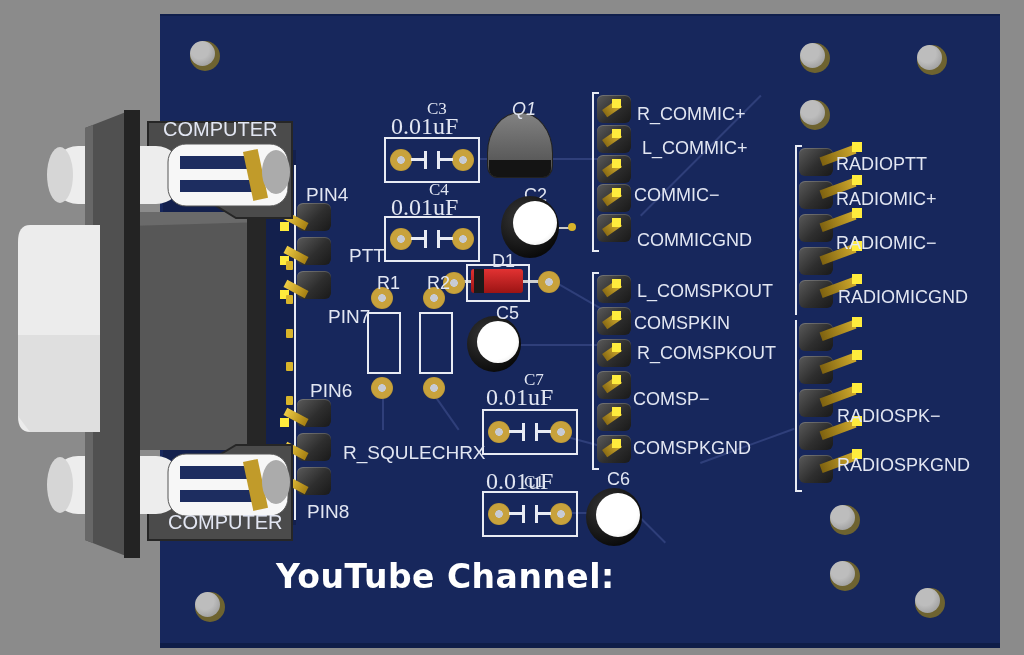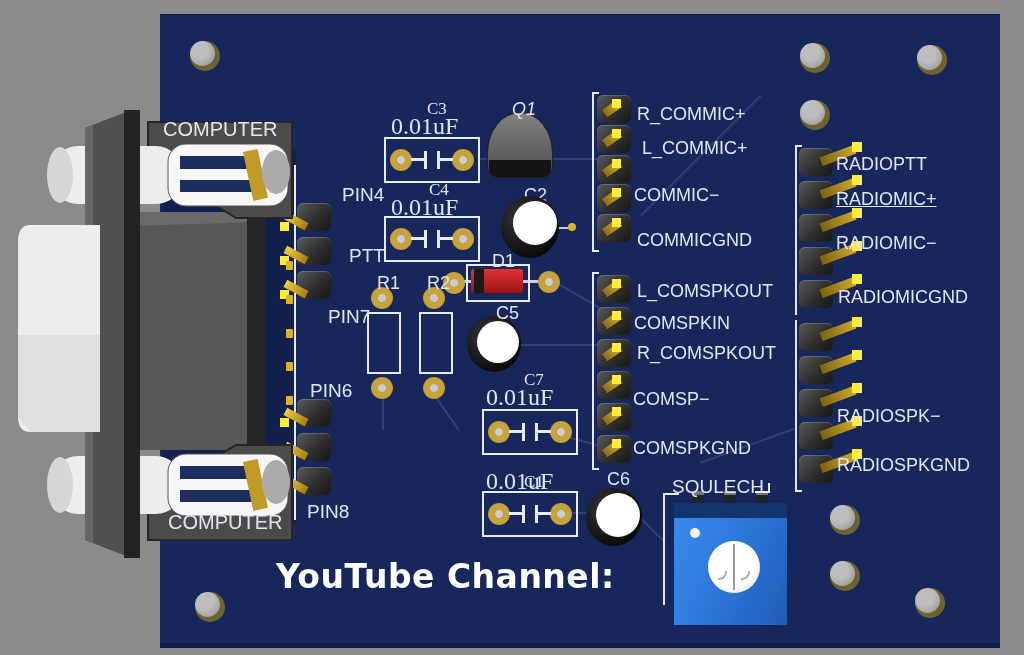--- a/index.html
+++ b/index.html
@@ -89,24 +89,25 @@
 
   <div class="lbl" style="left:163px;top:119px;font-size:20px;">COMPUTER</div>
   <div class="lbl" style="left:168px;top:512px;font-size:20px;">COMPUTER</div>
 
   <div class="cpin" style="left:297px;top:203px;"></div>
   <div class="cpin" style="left:297px;top:237px;"></div>
   <div class="cpin" style="left:297px;top:271px;"></div>
   <div class="cpin" style="left:297px;top:399px;"></div>
   <div class="cpin" style="left:297px;top:433px;"></div>
   <div class="cpin" style="left:297px;top:467px;"></div>
-  <div class="lbl" style="left:306px;top:185px;font-size:19px;margin-left:36px;">PIN4</div>
+  <div class="lbl" style="left:306px;top:185px;font-size:19px;">PIN4</div>
   <div class="lbl" style="left:349px;top:246px;font-size:19px;">PTT</div>
   <div class="lbl" style="left:328px;top:307px;font-size:19px;">PIN7</div>
   <div class="lbl" style="left:310px;top:381px;font-size:19px;">PIN6</div>
+  <div class="lbl" style="left:343px;top:443px;font-size:19px;">R_SQULECHRX</div>
   <div class="lbl" style="left:307px;top:502px;font-size:19px;">PIN8</div>
 
   <div class="stub" style="left:286px;top:261px;"></div>
   <div class="stub" style="left:286px;top:295px;"></div>
   <div class="stub" style="left:286px;top:329px;"></div>
   <div class="stub" style="left:286px;top:362px;"></div>
   <div class="stub" style="left:286px;top:396px;"></div>
 
   <div class="lbl ser ref" style="left:427px;top:100px;">C3</div>
   <div class="lbl ser big" style="left:391px;top:114px;">0.01uF</div>
@@ -214,51 +215,32 @@
   <div class="lbl" style="left:637px;top:344px;">R_COMSPKOUT</div>
   <div class="lbl" style="left:633px;top:390px;">COMSP−</div>
   <div class="lbl" style="left:633px;top:439px;">COMSPKGND</div>
 
   <div class="bpin" style="left:799px;top:148px;"></div>
   <div class="bpin" style="left:799px;top:181px;"></div>
   <div class="bpin" style="left:799px;top:214px;"></div>
   <div class="bpin" style="left:799px;top:247px;"></div>
   <div class="bpin" style="left:799px;top:280px;"></div>
   <div class="lbl" style="left:836px;top:155px;">RADIOPTT</div>
-  <div class="lbl" style="left:836px;top:190px;text-decoration:underline;">RADIOMIC+</div>
+  <div class="lbl" style="left:836px;top:190px;">RADIOMIC+</div>
   <div class="lbl" style="left:836px;top:234px;">RADIOMIC−</div>
   <div class="lbl" style="left:838px;top:288px;">RADIOMICGND</div>
 
   <div class="bpin" style="left:799px;top:323px;"></div>
   <div class="bpin" style="left:799px;top:356px;"></div>
   <div class="bpin" style="left:799px;top:389px;"></div>
   <div class="bpin" style="left:799px;top:422px;"></div>
   <div class="bpin" style="left:799px;top:455px;"></div>
   <div class="lbl" style="left:837px;top:407px;">RADIOSPK−</div>
   <div class="lbl" style="left:837px;top:456px;">RADIOSPKGND</div>
 
-  <div style="position:absolute;left:664px;top:477px;width:132px;height:155px;z-index:6;">
-    <div class="lbl" style="left:8px;top:0px;font-size:19px;">SQULECH</div>
-    <div class="vline" style="left:-1px;top:18px;height:110px;"></div>
-    <div class="hline" style="left:-1px;top:16px;width:16px;"></div>
-    <div class="hline" style="left:91px;top:14px;width:14px;"></div>
-    <div class="vline" style="left:104px;top:6px;height:10px;"></div>
-    <div style="position:absolute;left:28px;top:14px;width:12px;height:18px;background:#23232d;border-top:4px solid #777;"></div>
-    <div style="position:absolute;left:60px;top:14px;width:12px;height:18px;background:#23232d;border-top:4px solid #777;"></div>
-    <div style="position:absolute;left:92px;top:14px;width:12px;height:18px;background:#23232d;border-top:4px solid #777;"></div>
-    <div style="position:absolute;left:10px;top:26px;width:113px;height:122px;background:linear-gradient(115deg,#3b8bef 0%,#2a72d4 60%,#1f5cb4 100%);">
-      <div style="position:absolute;left:0;top:0;width:113px;height:15px;background:#12356e;"></div>
-      <div style="position:absolute;left:16px;top:25px;width:10px;height:10px;border-radius:50%;background:#f2f2f2;"></div>
-      <div style="position:absolute;left:34px;top:38px;width:52px;height:52px;border-radius:50%;background:radial-gradient(circle at 44% 44%,#ffffff 0 55%,#e6e6e6 80%,#cecece 100%);">
-        <div style="position:absolute;left:25px;top:3px;width:2px;height:46px;background:#9a9a9a;"></div>
-        <div style="position:absolute;left:10px;top:30px;width:7px;height:7px;border-right:2px solid #b0b0b0;border-bottom:2px solid #b0b0b0;border-radius:0 0 8px 0;"></div>
-        <div style="position:absolute;left:33px;top:30px;width:7px;height:7px;border-right:2px solid #b0b0b0;border-bottom:2px solid #b0b0b0;border-radius:0 0 8px 0;"></div>
-      </div>
-    </div>
-  </div>
 
   <div class="foot" style="left:276px;top:557px;font-size:33px;">YouTube Channel:</div>
 
   <svg width="310" height="470" viewBox="0 0 310 470" style="left:0;top:100px;">
     <rect x="128" y="112" width="138" height="238" fill="#575757"></rect>
     <polygon points="128,112 266,112 266,122 128,126" fill="#6a6a6a"></polygon>
     <rect x="247" y="118" width="19" height="226" fill="#262626"></rect>
     <polygon points="148,22 292,22 292,118 236,118 148,64" fill="#4b4b4b" stroke="#262626" stroke-width="2"></polygon>
     <polygon points="148,440 292,440 292,345 236,345 148,398" fill="#4b4b4b" stroke="#262626" stroke-width="2"></polygon>
     <rect x="52" y="46" width="130" height="58" rx="26" fill="#ededed"></rect>

